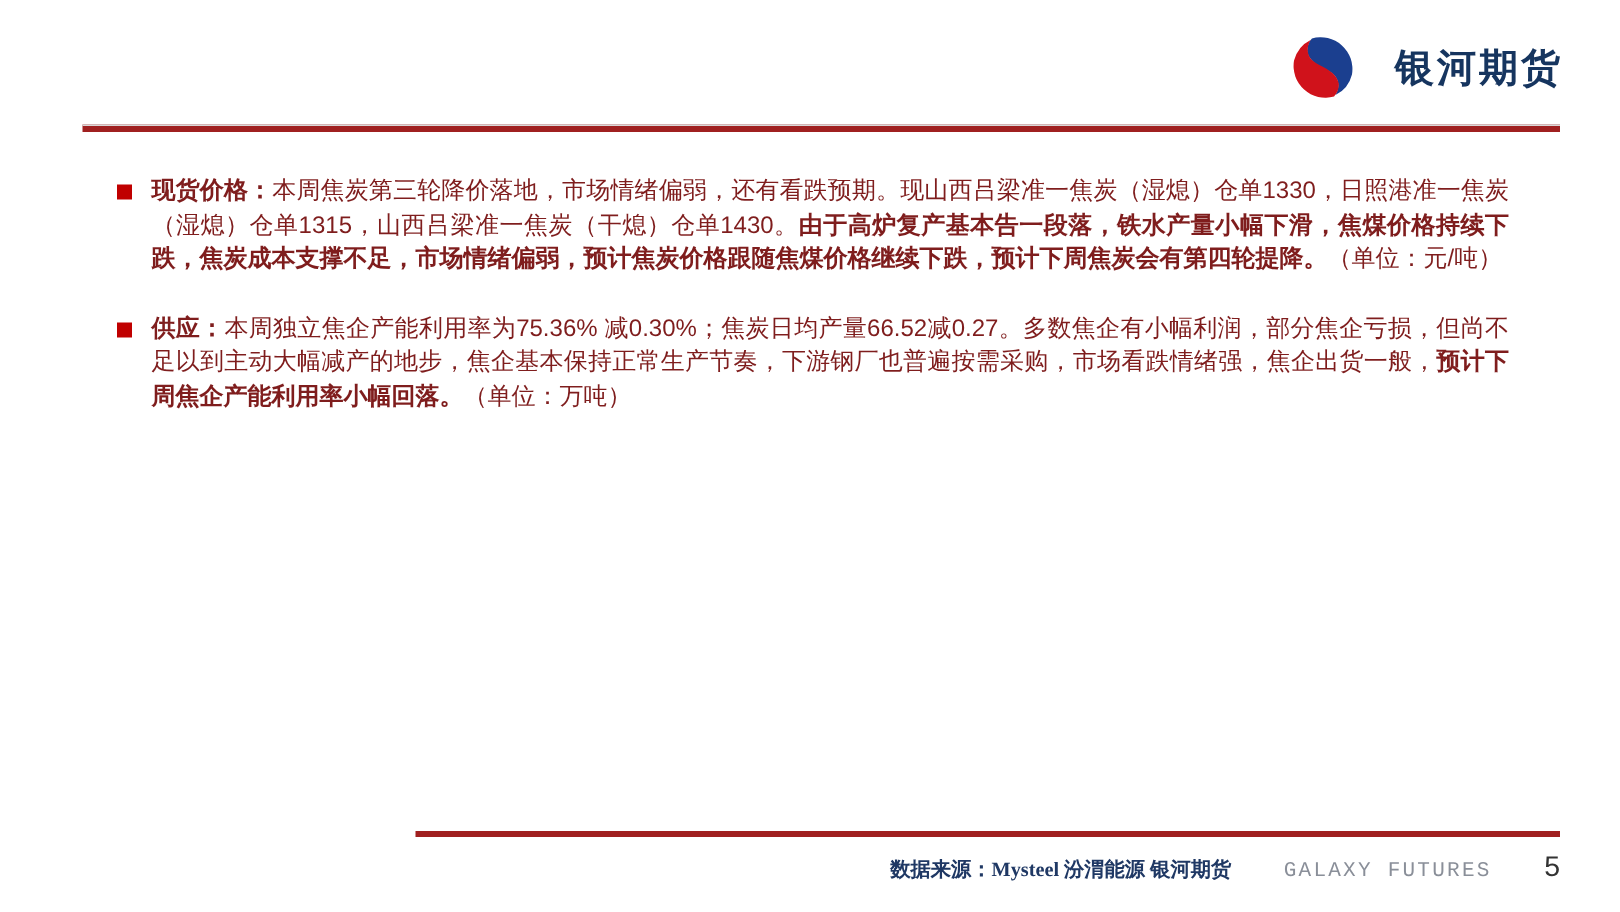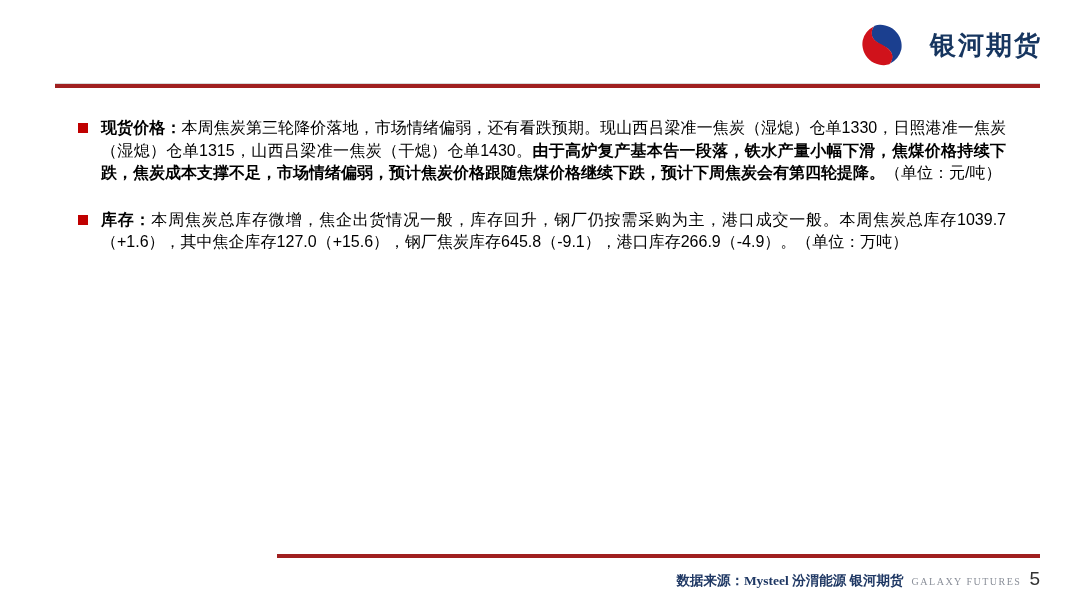--- a/index.html
+++ b/index.html
@@ -23,40 +23,40 @@
     background:#A02020;border-top:1px solid #d9d9d9;
   }
   
   .content{position:absolute;left:78px;top:117px;width:928px;}
   .bullet-item{display:flex;margin-bottom:24px;}
   .bullet-square{
     width:10px;height:10px;background:#C00000;flex:none;
     margin:6px 13px 0 0;
   }
   .bullet-text{
-    font-size:16px;line-height:22.5px;color:#000000;text-align:justify;
+    font-size:16px;line-height:22.5px;color:#7f1d1d;text-align:justify;
     width:100%;
   }
   .seg{}
   .seg.bold{font-weight:bold;}
   
   .footer-rule{
     position:absolute;left:277px;right:40px;top:554px;height:4px;background:#A02020;
   }
   .footer-row{
     position:absolute;right:40px;top:568px;
-    display:flex;align-items:baseline;gap:8px;
+    display:flex;align-items:baseline;gap:35px;
   }
   .source{
     font-size:13.5px;font-weight:bold;color:#1F3864;
     font-family:"Liberation Serif","DejaVu Serif",serif;
   }
   .brand{
-    font-size:10px;color:#8a8f99;letter-spacing:1.5px;
-    font-family:Liberation Serif, serif;
+    font-size:14px;color:#8a8f99;letter-spacing:1.5px;
+    font-family:Liberation Mono, monospace;
   }
   .page{font-size:19px;color:#333333;}
 </style>
 </head>
 <body>
 
 <div class="slide">
 
 
   <div class="logo">
@@ -69,21 +69,21 @@
 
   <div class="title-rule"></div>
 
   <div class="content">
       <div class="bullet-item">
         <span class="bullet-square"></span>
         <div class="bullet-text"><span class="seg bold">现货价格：</span><span class="seg">本周焦炭第三轮降价落地，市场情绪偏弱，还有看跌预期。现山西吕梁准一焦炭（湿熄）仓单1330，日照港准一焦炭（湿熄）仓单1315，山西吕梁准一焦炭（干熄）仓单1430。</span><span class="seg bold">由于高炉复产基本告一段落，铁水产量小幅下滑，焦煤价格持续下跌，焦炭成本支撑不足，市场情绪偏弱，预计焦炭价格跟随焦煤价格继续下跌，预计下周焦炭会有第四轮提降。</span><span class="seg">（单位：元/吨）</span></div>
       </div>
       <div class="bullet-item">
         <span class="bullet-square"></span>
-        <div class="bullet-text"><span class="seg bold">库存：</span><span class="seg">本周焦炭总库存微增，焦企出货情况一般，库存回升，钢厂仍按需采购为主，港口成交一般。本周焦炭总库存1039.7（+1.6），其中焦企库存127.0（+15.6），钢厂焦炭库存645.8（-9.1），港口库存266.9（-4.9）。（单位：万吨）</span></div>
+        <div class="bullet-text"><span class="seg bold">供应：</span><span class="seg">本周独立焦企产能利用率为75.36% 减0.30%；焦炭日均产量66.52减0.27。多数焦企有小幅利润，部分焦企亏损，但尚不足以到主动大幅减产的地步，焦企基本保持正常生产节奏，下游钢厂也普遍按需采购，市场看跌情绪强，焦企出货一般，</span><span class="seg bold">预计下周焦企产能利用率小幅回落。</span><span class="seg">（单位：万吨）</span></div>
       </div>
     </div>
 
   <div class="footer-rule"></div>
   <div class="footer-row">
     <span class="source">数据来源：Mysteel 汾渭能源 银河期货</span>
     <span class="brand">GALAXY FUTURES</span>
     <span class="page">5</span>
   </div>
 

